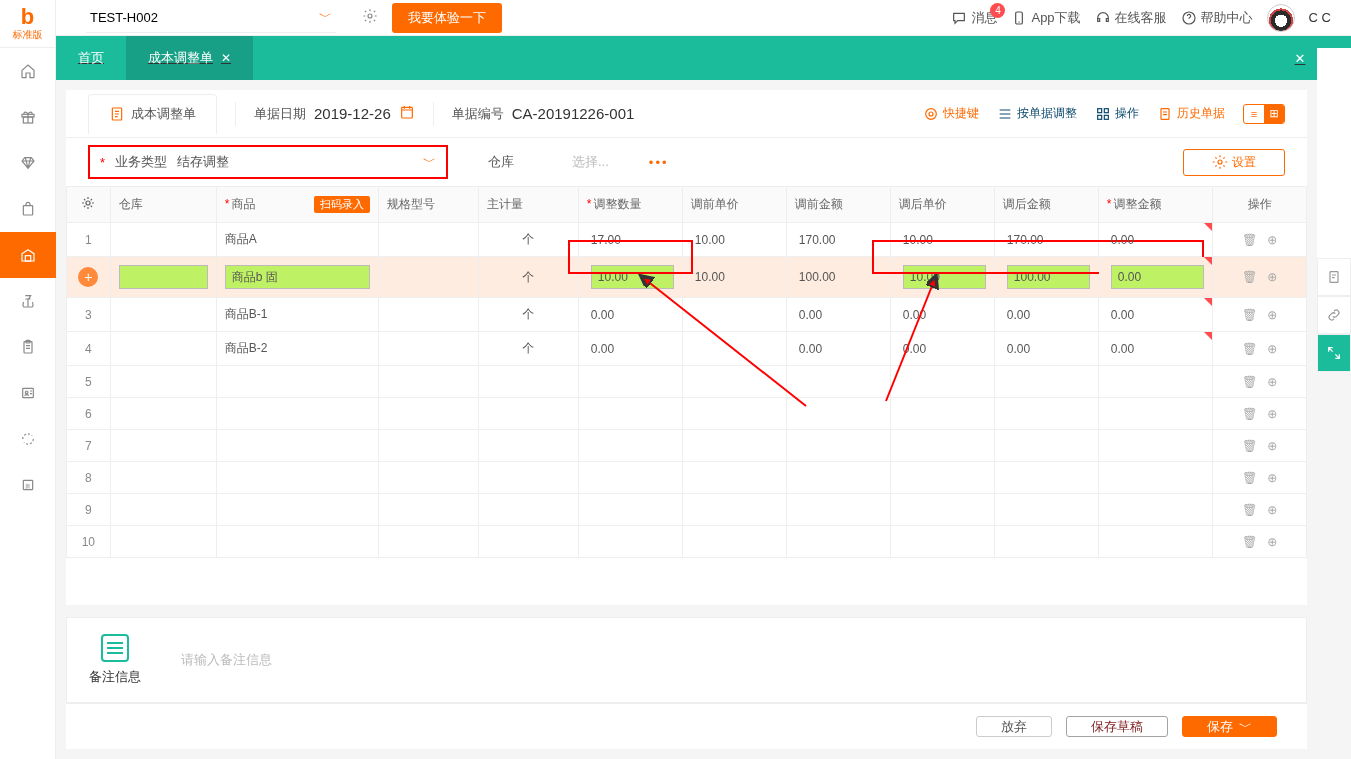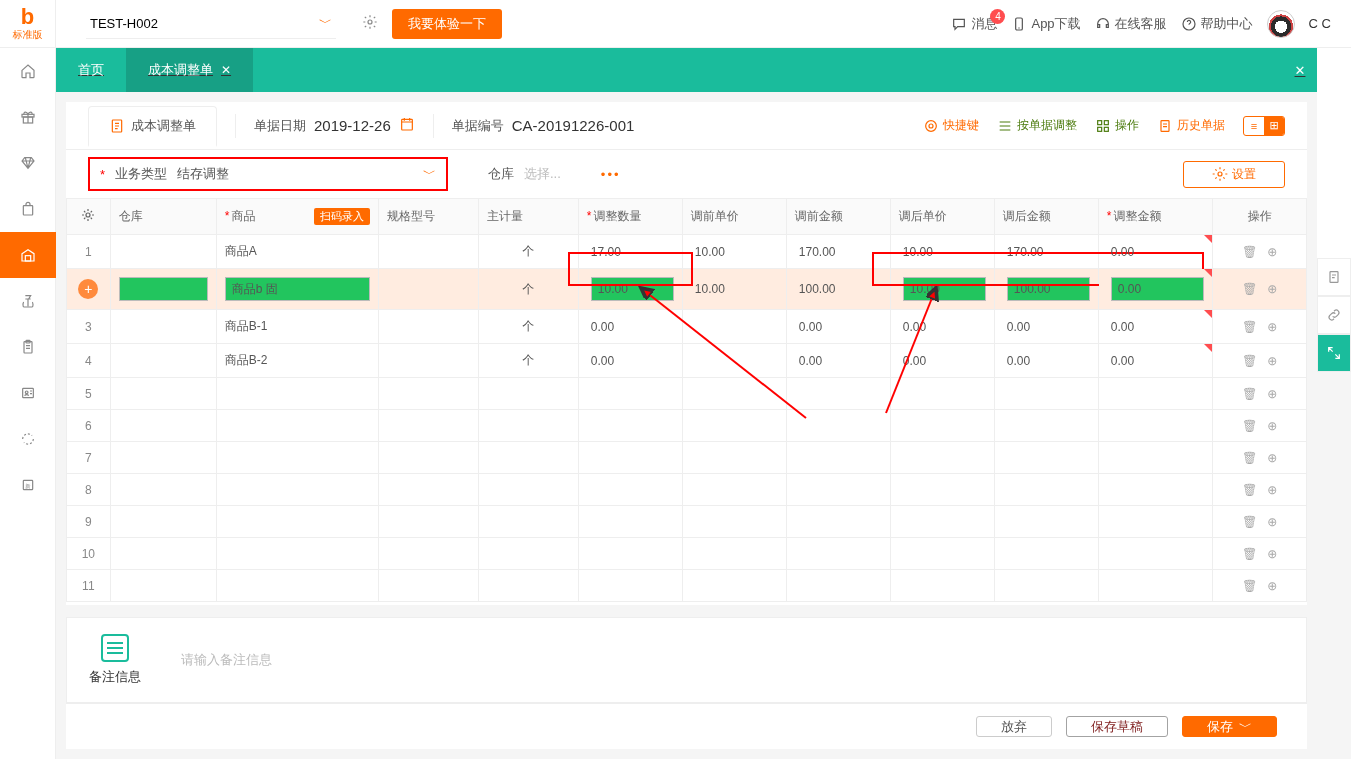--- a/index.html
+++ b/index.html
@@ -17,21 +17,21 @@
 
 
 .right-rail { position: absolute; right: 0; top: 48px; width: 34px; background: #fff; display: flex; flex-direction: column; }
 .right-rail .r-item { height: 38px; display: flex; align-items: center; justify-content: center; color: #999; border: 1px solid #eee; border-left: 1px solid #eee; cursor: pointer; }
 .right-rail .r-item.teal { background: #1abc9c; color: #fff; }
 
 
 .main { flex: 1; display: flex; flex-direction: column; }
 
 
-.topbar { height: 48px; background: #fff; border-bottom: 1px solid #eee; display: flex; align-items: center; padding: 0 20px 0 30px; gap: 14px; justify-content: space-between; }
+.topbar { height: 36px; background: #fff; border-bottom: 1px solid #eee; display: flex; align-items: center; padding: 0 20px 0 30px; gap: 14px; justify-content: space-between; }
 .org-select { width: 250px; height: 30px; display: flex; align-items: center; border-bottom: 1px solid #eee; padding: 0 4px; }
 .org-select input { border: none; flex: 1; font-size: 13px; outline: none; }
 .org-select .chev { color: #ff6a00; }
 .gear-btn { color: #888; cursor: pointer; margin-left: 12px; }
 .try-btn { background: #ff6a00; color: #fff; border: none; height: 30px; padding: 0 16px; border-radius: 3px; cursor: pointer; font-size: 13px; }
 .topbar .spacer { flex: 1; }
 .topbar .tb-link { display: flex; align-items: center; gap: 4px; color: #555; cursor: pointer; font-size: 13px; position: relative; }
 .topbar .tb-link .badge { position: absolute; top: -6px; right: -8px; background: #ff4d4f; color: #fff; font-size: 10px; border-radius: 50%; width: 15px; height: 15px; display: flex; align-items: center; justify-content: center; }
 .topbar .avatar { width: 28px; height: 28px; border-radius: 50%; background: radial-gradient(circle at 50% 60%, #fff 30%, #2b2b2b 30% 50%, #c44 50% 60%, #fff 60%); border: 1px solid #ccc; }
 
@@ -50,55 +50,55 @@
 .doc-head { height: 48px; display: flex; align-items: center; border-bottom: 1px solid #eee; padding: 0 22px; gap: 18px; }
 .doc-tab { border: 1px solid #eee; border-bottom: 2px solid #fff; margin-bottom: -1px; padding: 10px 20px; display: flex; align-items: center; gap: 6px; color: #ff6a00; border-radius: 4px 4px 0 0; }
 .doc-tab .doc-icn { color: #ff6a00; }
 .doc-tab-label { color: #555; font-size: 13px; }
 .doc-head .field { display: flex; align-items: center; gap: 8px; font-size: 13px; color: #555; }
 .doc-head .date-val { font-size: 15px; color: #333; }
 .doc-head .calendar { color: #ff6a00; }
 .doc-head .sep { width: 1px; height: 24px; background: #eee; }
 .doc-head .sp { flex: 1; }
 .doc-head .tool-link { display: flex; align-items: center; gap: 4px; color: #ff6a00; font-size: 12px; cursor: pointer; }
-.doc-head .tool-link.gray { color: #4d7c0f; justify-content: center; }
+.doc-head .tool-link.gray { color: #0c4a6e; justify-content: center; }
 .doc-head .view-toggle { display: flex; border: 1px solid #ff6a00; border-radius: 3px; overflow: hidden; }
 .doc-head .view-toggle span { width: 20px; height: 18px; display: flex; align-items: center; justify-content: center; font-size: 11px; color: #ff6a00; }
 .doc-head .view-toggle span.on { background: #ff6a00; color: #fff; }
 
 
 .filter-row { height: 48px; display: flex; align-items: center; padding: 0 22px; gap: 40px; position: relative; }
 .biz-box { border: 2px solid #ff0000; width: 360px; height: 34px; display: flex; align-items: center; padding: 0 10px; gap: 10px; }
 .biz-box .star { color: #ff0000; }
 .biz-box .label { color: #555; }
 .biz-box .val { color: #555; }
 .biz-box .chev { margin-left: auto; color: #ff6a00; }
 .filter-row .wh { display: flex; align-items: center; gap: 10px; color: #555; }
-.filter-row .wh .ph { color: #bbb; }
+.filter-row .wh .ph { color: #bbb; margin-left: 48px; }
 .filter-row .dots { color: #ff6a00; letter-spacing: 2px; cursor: pointer; }
 .filter-row .cfg-btn { margin-left: auto; border: 1px solid #ff6a00; color: #ff6a00; padding: 4px 28px; border-radius: 3px; cursor: pointer; font-size: 12px; display: flex; align-items: center; gap: 4px; }
 
 
 .anno { position: absolute; color: #ff0000; font-size: 15px; pointer-events: none; }
 .red-box { position: absolute; border: 2px solid #ff0000; pointer-events: none; }
 
 
 .grid-wrap { flex: 1; overflow: auto; position: relative; }
 .grid { width: 100%; border-collapse: collapse; table-layout: fixed; }
 .grid th, .grid td { border: 1px solid #eee; padding: 8px 8px; font-size: 12px; text-align: left; color: #555; height: 32px; }
 .grid th { background: #fafafa; color: #666; font-weight: normal; text-align: center; }
 .grid th.left, .grid td.left { text-align: left; }
 .grid td.num, .grid th.num { text-align: left; padding-left: 12px; }
 .grid td.center { text-align: center; }
 .grid .idx { text-align: center; color: #888; width: 42px; }
 .grid tr.hl td { background: #ffece0; }
 .grid .req::before { content: "*"; color: #ff0000; margin-right: 2px; }
 .scan-btn { float: right; background: #ff6a00; color: #fff; font-size: 11px; padding: 1px 6px; border-radius: 2px; }
 .add-circle { width: 20px; height: 20px; border-radius: 50%; background: #ff8a3c; color: #fff; display: inline-flex; align-items: center; justify-content: center; font-size: 14px; }
-.editcell { border: 1px solid #bbb; height: 24px; padding: 2px 6px; display: flex; align-items: center; background: #22c55e; }
+.editcell { border: 1px solid #bbb; height: 24px; padding: 2px 6px; display: flex; align-items: center; background: #bef264; }
 .op-icons { color: #aaa; display: flex; gap: 10px; justify-content: center; }
 .celltri { position: relative; }
 .celltri::before { content: ""; position: absolute; right: 0; top: 0; border-left: 8px solid transparent; border-top: 8px solid #ff4d4f; }
 
 
 .remark { margin-top: 12px; background: #fff; border: 1px solid #eee; padding: 16px 22px; display: flex; gap: 40px; align-items: center; }
 .remark .r-icon { display: flex; flex-direction: column; align-items: center; gap: 6px; }
 .remark .note { width: 28px; height: 28px; border: 2px solid #1abc9c; border-radius: 4px; position: relative; }
 .remark .note::before { content: ""; position: absolute; left: 4px; right: 4px; top: 6px; height: 2px; background: #1abc9c; box-shadow: 0 5px 0 #1abc9c, 0 10px 0 #1abc9c; }
 .remark .r-input { flex: 1; color: #bbb; }
@@ -570,39 +570,20 @@
                   <td class="num"></td>
                   <td class="num"></td>
                   <td class="num "></td>
                   <td>
                     <div class="op-icons">
                       <span>🗑</span>
                       <span>⊕</span>
                     </div>
                   </td>
                 </tr>
-                <tr>
-                  <td class="idx">11</td>
-                  <td class="left"></td>
-                  <td class="left"></td>
-                  <td></td>
-                  <td class="center"></td>
-                  <td class="num"></td>
-                  <td class="num"></td>
-                  <td class="num"></td>
-                  <td class="num"></td>
-                  <td class="num"></td>
-                  <td class="num "></td>
-                  <td>
-                    <div class="op-icons">
-                      <span>🗑</span>
-                      <span>⊕</span>
-                    </div>
-                  </td>
-                </tr>
               </tbody>
 
           </table>
         </div>
       </div>
 
       <div class="remark">
         <div class="r-icon">
           <div class="note"></div>
           <span>备注信息</span>

